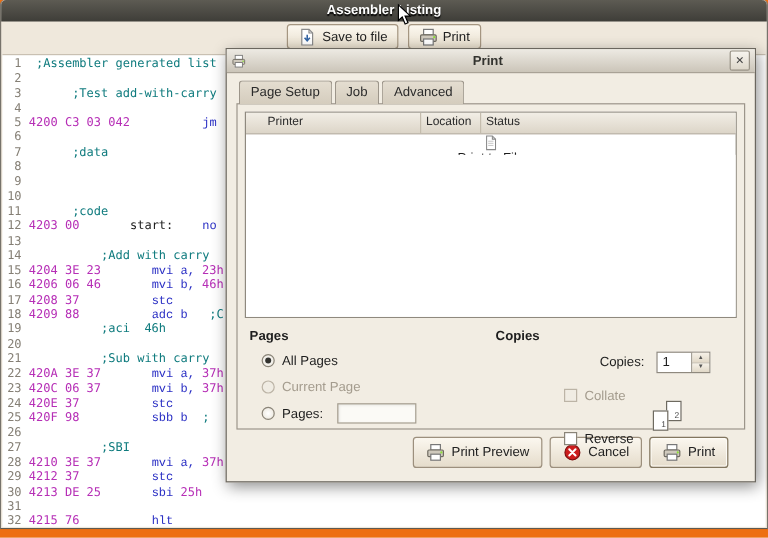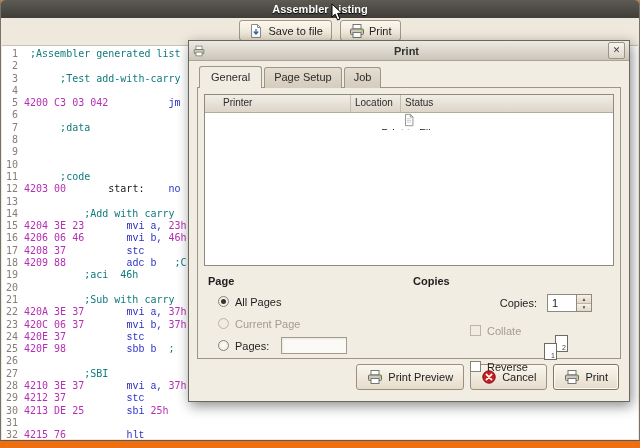--- a/index.html
+++ b/index.html
@@ -98,21 +98,21 @@
   .check { width:11px; height:11px; border:1px solid #8a8478; background:#fff; box-sizing:border-box; flex:none; }
   .check.dis { border-color:#BCB4A6; background:#F0ECE3; }
 
   .pagesicon { position:relative; width:26px; height:27px; }
   .pg { position:absolute; width:13px; height:17px; background:#fff; border:1px solid #6e6a60;
         box-sizing:border-box; }
   .pg i { font-style:normal; font-size:7px; color:#444; position:absolute; right:1px; bottom:0; }
   .pg.back { left:11px; top:0; }
   .pg.front { left:0; top:8px; }
 
-  .dlg-buttons { position:absolute; right:10px; bottom:11px; display:flex; gap:6px; }
+  .dlg-buttons { position:absolute; right:22px; bottom:11px; display:flex; gap:6px; }
   .btn { display:inline-flex; align-items:center; gap:5px; height:26px; padding:0 10px;
          background:linear-gradient(#FBF7EF,#E5DCCB); border:1px solid #9C8F7D; border-radius:3px;
          font-size:11px; color:#222; font-family:"Liberation Sans",sans-serif; }
   .btn.default { border-color:#82765f; box-shadow:inset 0 0 0 1px #fdfbf6; }
 
   .hidden-defs { position:absolute; width:0; height:0; overflow:hidden; }
 </style>
 </head>
 <body>
 
@@ -205,44 +205,44 @@
     <div class="dlg-titlebar">
       <svg class="icon12">
           <use href="#ic-printer"></use>
         </svg>
       <span class="dlg-title">Print</span>
       <span class="dlg-close">✕</span>
     </div>
 
     <div class="dlg-body">
       <div class="tabs">
-        <div class="tab active">General</div>
         <div class="tab">Page Setup</div>
         <div class="tab">Job</div>
+        <div class="tab">Advanced</div>
       </div>
 
       <div class="notebook">
         <div class="plist">
           <div class="plist-header">
             <div class="ph col-printer">Printer</div>
             <div class="ph col-location">Location</div>
             <div class="ph col-status">Status</div>
           </div>
           <div class="prow">
             <svg class="icon14">
                 <use href="#ic-page"></use>
               </svg>
             <span>Print to File</span>
           </div>
           <div class="plist-empty"></div>
         </div>
 
         <div class="options">
           <div class="opt-col">
-            <div class="opt-title">Page</div>
+            <div class="opt-title">Pages</div>
             <label class="radio-row">
               <span class="radio sel"></span>
               <span class="lab">All Pages</span>
             </label>
             <label class="radio-row disabled">
               <span class="radio dis"></span>
               <span class="lab">Current Page</span>
             </label>
             <label class="radio-row">
               <span class="radio"></span>

